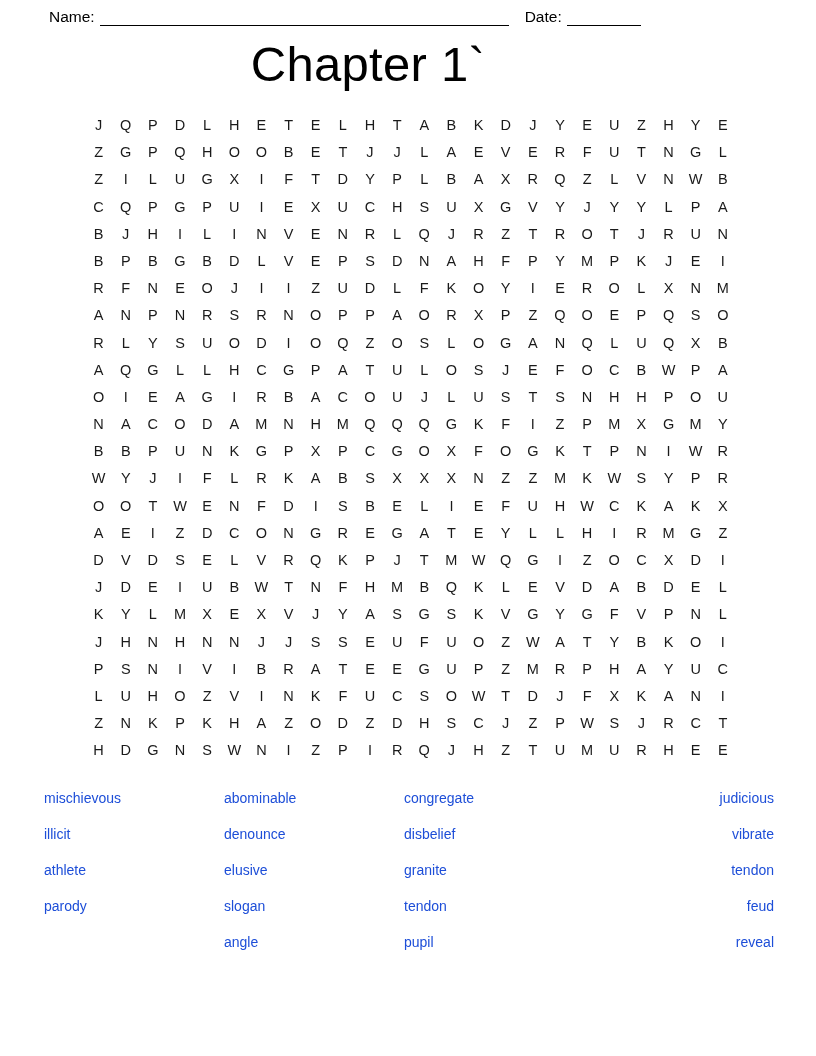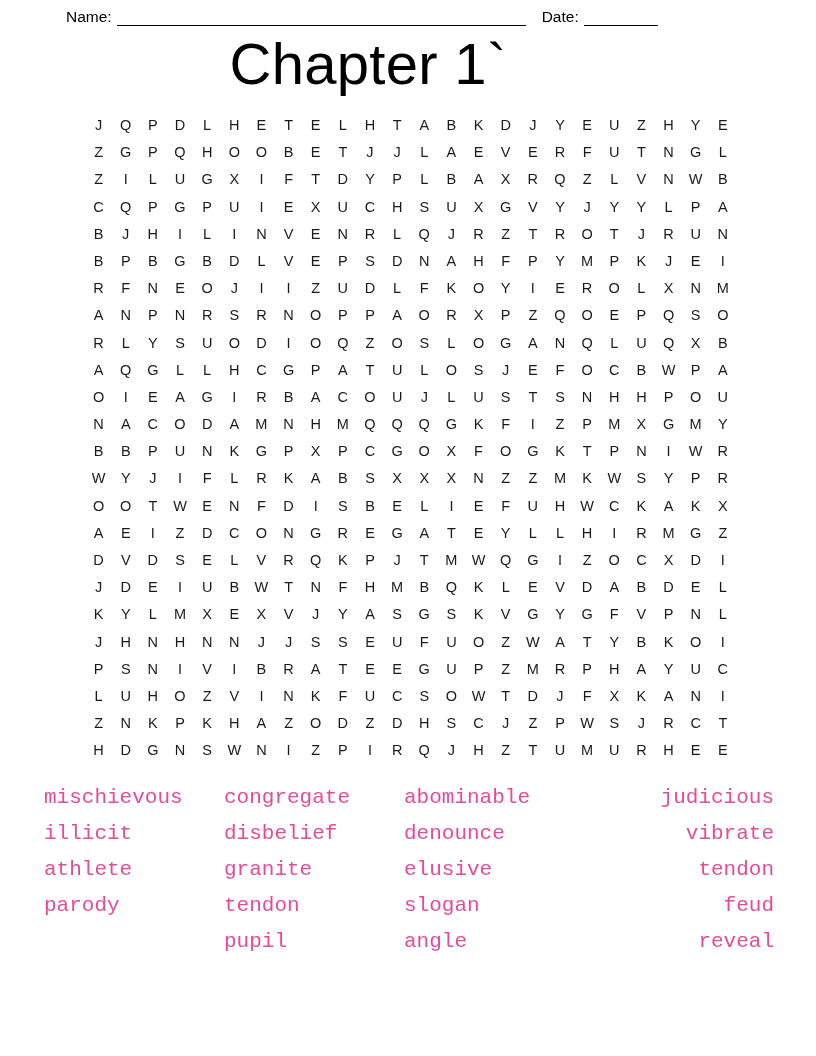--- a/index.html
+++ b/index.html
@@ -21,21 +21,20 @@
   .header-line {
     position: absolute;
     left: 0;
     top: 0;
     width: 746px;
     height: 26px;
     display: flex;
     align-items: flex-end;
     padding-left: 49px;
     box-sizing: border-box;
-    margin-left: 17px;
   }
   .field-label {
     font-size: 15.5px;
     line-height: 19px;
     white-space: nowrap;
   }
   .rule {
     border-bottom: 1.3px solid #000;
     height: 15px;
     display: inline-block;
@@ -44,21 +43,21 @@
   .rule-date { width: 74px; margin-left: 5px; }
   .gap-name-date { width: 16px; display: inline-block; }
 
   
   .puzzle-title {
     position: absolute;
     left: 0;
     top: 36px;
     width: 736px;
     text-align: center;
-    font-size: 58px;
+    font-size: 49px;
     font-weight: 400;
     line-height: 56px;
     letter-spacing: 0.3px;
     white-space: pre;
   }
 
   
   .grid {
     position: absolute;
     left: 85px;
@@ -87,26 +86,25 @@
     top: 780px;
     width: 730px;
     display: flex;
     gap: 0;
   }
   .word-col {
     flex: 0 0 180px;
   }
   .word-col:nth-child(4) { flex: 0 0 190px; text-align: right; }
   .word-item {
-    font-size: 21px;
+    font-size: 14px;
     line-height: 36px;
     height: 36px;
     white-space: nowrap;
-    color: #ec4899;
-    font-family: Liberation Mono, monospace;
+    color: #1d4ed8;
   }
 </style>
 </head>
 <body>
 
 <div class="header-line">
   <span class="field-label">Name:</span>
   <span class="rule rule-name"></span>
   <span class="gap-name-date"></span>
   <span class="field-label">Date:</span>
@@ -743,32 +741,32 @@
   </div>
 
 <div class="word-list" id="word-list">
     <div class="word-col">
       <div class="word-item">mischievous</div>
       <div class="word-item">illicit</div>
       <div class="word-item">athlete</div>
       <div class="word-item">parody</div>
     </div>
     <div class="word-col">
+      <div class="word-item">abominable</div>
+      <div class="word-item">denounce</div>
+      <div class="word-item">elusive</div>
+      <div class="word-item">slogan</div>
+      <div class="word-item">angle</div>
+    </div>
+    <div class="word-col">
       <div class="word-item">congregate</div>
       <div class="word-item">disbelief</div>
       <div class="word-item">granite</div>
       <div class="word-item">tendon</div>
       <div class="word-item">pupil</div>
-    </div>
-    <div class="word-col">
-      <div class="word-item">abominable</div>
-      <div class="word-item">denounce</div>
-      <div class="word-item">elusive</div>
-      <div class="word-item">slogan</div>
-      <div class="word-item">angle</div>
     </div>
     <div class="word-col">
       <div class="word-item">judicious</div>
       <div class="word-item">vibrate</div>
       <div class="word-item">tendon</div>
       <div class="word-item">feud</div>
       <div class="word-item">reveal</div>
     </div>
   </div>
 

